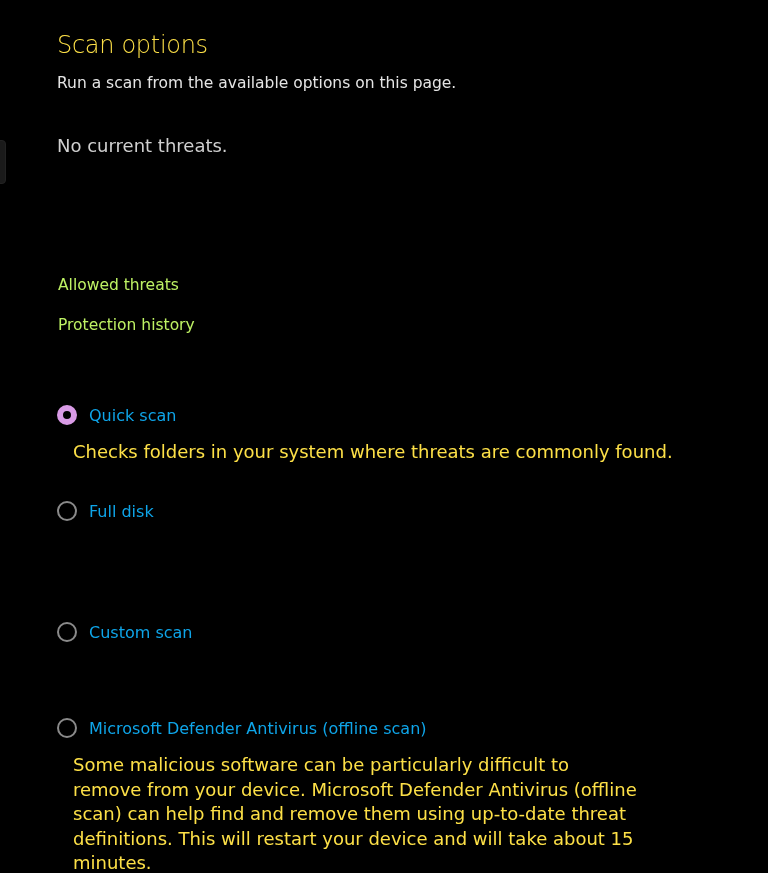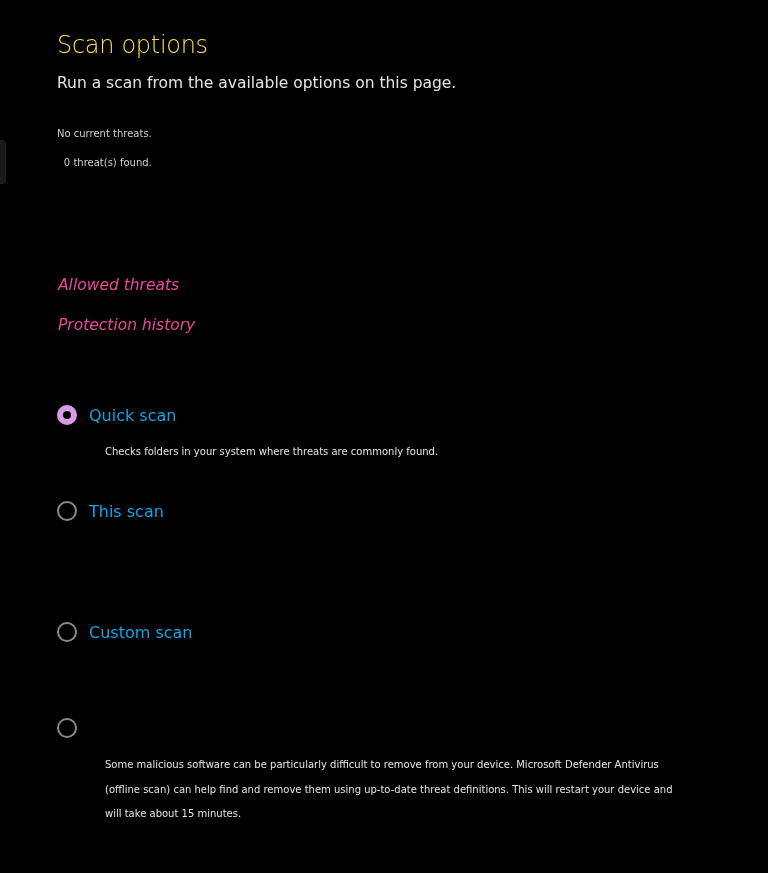--- a/index.html
+++ b/index.html
@@ -45,38 +45,36 @@
       position: absolute;
       left: 0;
       top: 74px;
       font-size: 15.5px;
       color: #e5e5e5;
       white-space: nowrap;
     }
     .status {
       position: absolute;
       left: 0;
-      top: 122px;
-      font-size: 10px;
+      top: 134px;
+      font-size: 18px;
       color: #d0d0d0;
       line-height: 24.5px;
-      text-align: right;
     }
     .status .status-head {
       margin-bottom: 4px;
     }
     .link {
       position: absolute;
       left: 1px;
       font-size: 15.5px;
-      color: #ec4899;
+      color: #bef264;
       cursor: pointer;
       white-space: nowrap;
       text-decoration: none;
-      font-style: italic;
     }
     .link-allowed { top: 276px; }
     .link-history { top: 316px; }
 
     .option {
       position: absolute;
       left: 0;
       width: 640px;
     }
     .option-row {
@@ -97,69 +95,69 @@
     .radio.selected {
       border: 6px solid #d99be6;
       background: #000;
     }
     .option-label {
       font-size: 16px;
       color: #0ea5e9;
       white-space: nowrap;
     }
     .option-desc {
-      margin-left: 48px;
+      margin-left: 16px;
       margin-top: 15px;
-      font-size: 10px;
-      color: #e5e5e5;
+      font-size: 18px;
+      color: #fde047;
       line-height: 24.5px;
     }
     .opt-quick { top: 405px; }
     .opt-full { top: 501px; }
     .opt-custom { top: 622px; text-align: right; }
     .opt-offline { top: 718px; }
   </style>
 </head>
 <body>
 
 <div class="edge-tab"></div>
 
 <main class="content">
   <h1 class="page-title" style="margin:0;">Scan options</h1>
   <div class="page-subtitle">Run a scan from the available options on this page.</div>
 
   <section class="status">
     <div class="status-head">No current threats.</div>
-    <div>0 threat(s) found.</div>
   </section>
 
   <a class="link link-allowed">Allowed threats</a>
   <a class="link link-history">Protection history</a>
 
   <div class="option opt-quick">
     <div class="option-row">
       <span class="radio selected"></span>
       <span class="option-label">Quick scan</span>
     </div>
     <div class="option-desc">Checks folders in your system where threats are commonly found.</div>
   </div>
 
   <div class="option opt-full">
     <div class="option-row">
       <span class="radio"></span>
-      <span class="option-label">This scan</span>
+      <span class="option-label">Full disk</span>
     </div>
   </div>
 
   <div class="option opt-custom">
     <div class="option-row">
       <span class="radio"></span>
       <span class="option-label">Custom scan</span>
     </div>
   </div>
 
   <div class="option opt-offline">
     <div class="option-row">
       <span class="radio"></span>
+      <span class="option-label">Microsoft Defender Antivirus (offline scan)</span>
     </div>
     <div class="option-desc" style="width:570px;">Some malicious software can be particularly difficult to remove from your device. Microsoft Defender Antivirus (offline scan) can help find and remove them using up-to-date threat definitions. This will restart your device and will take about 15 minutes.</div>
   </div>
 </main>
 
 </body></html>

